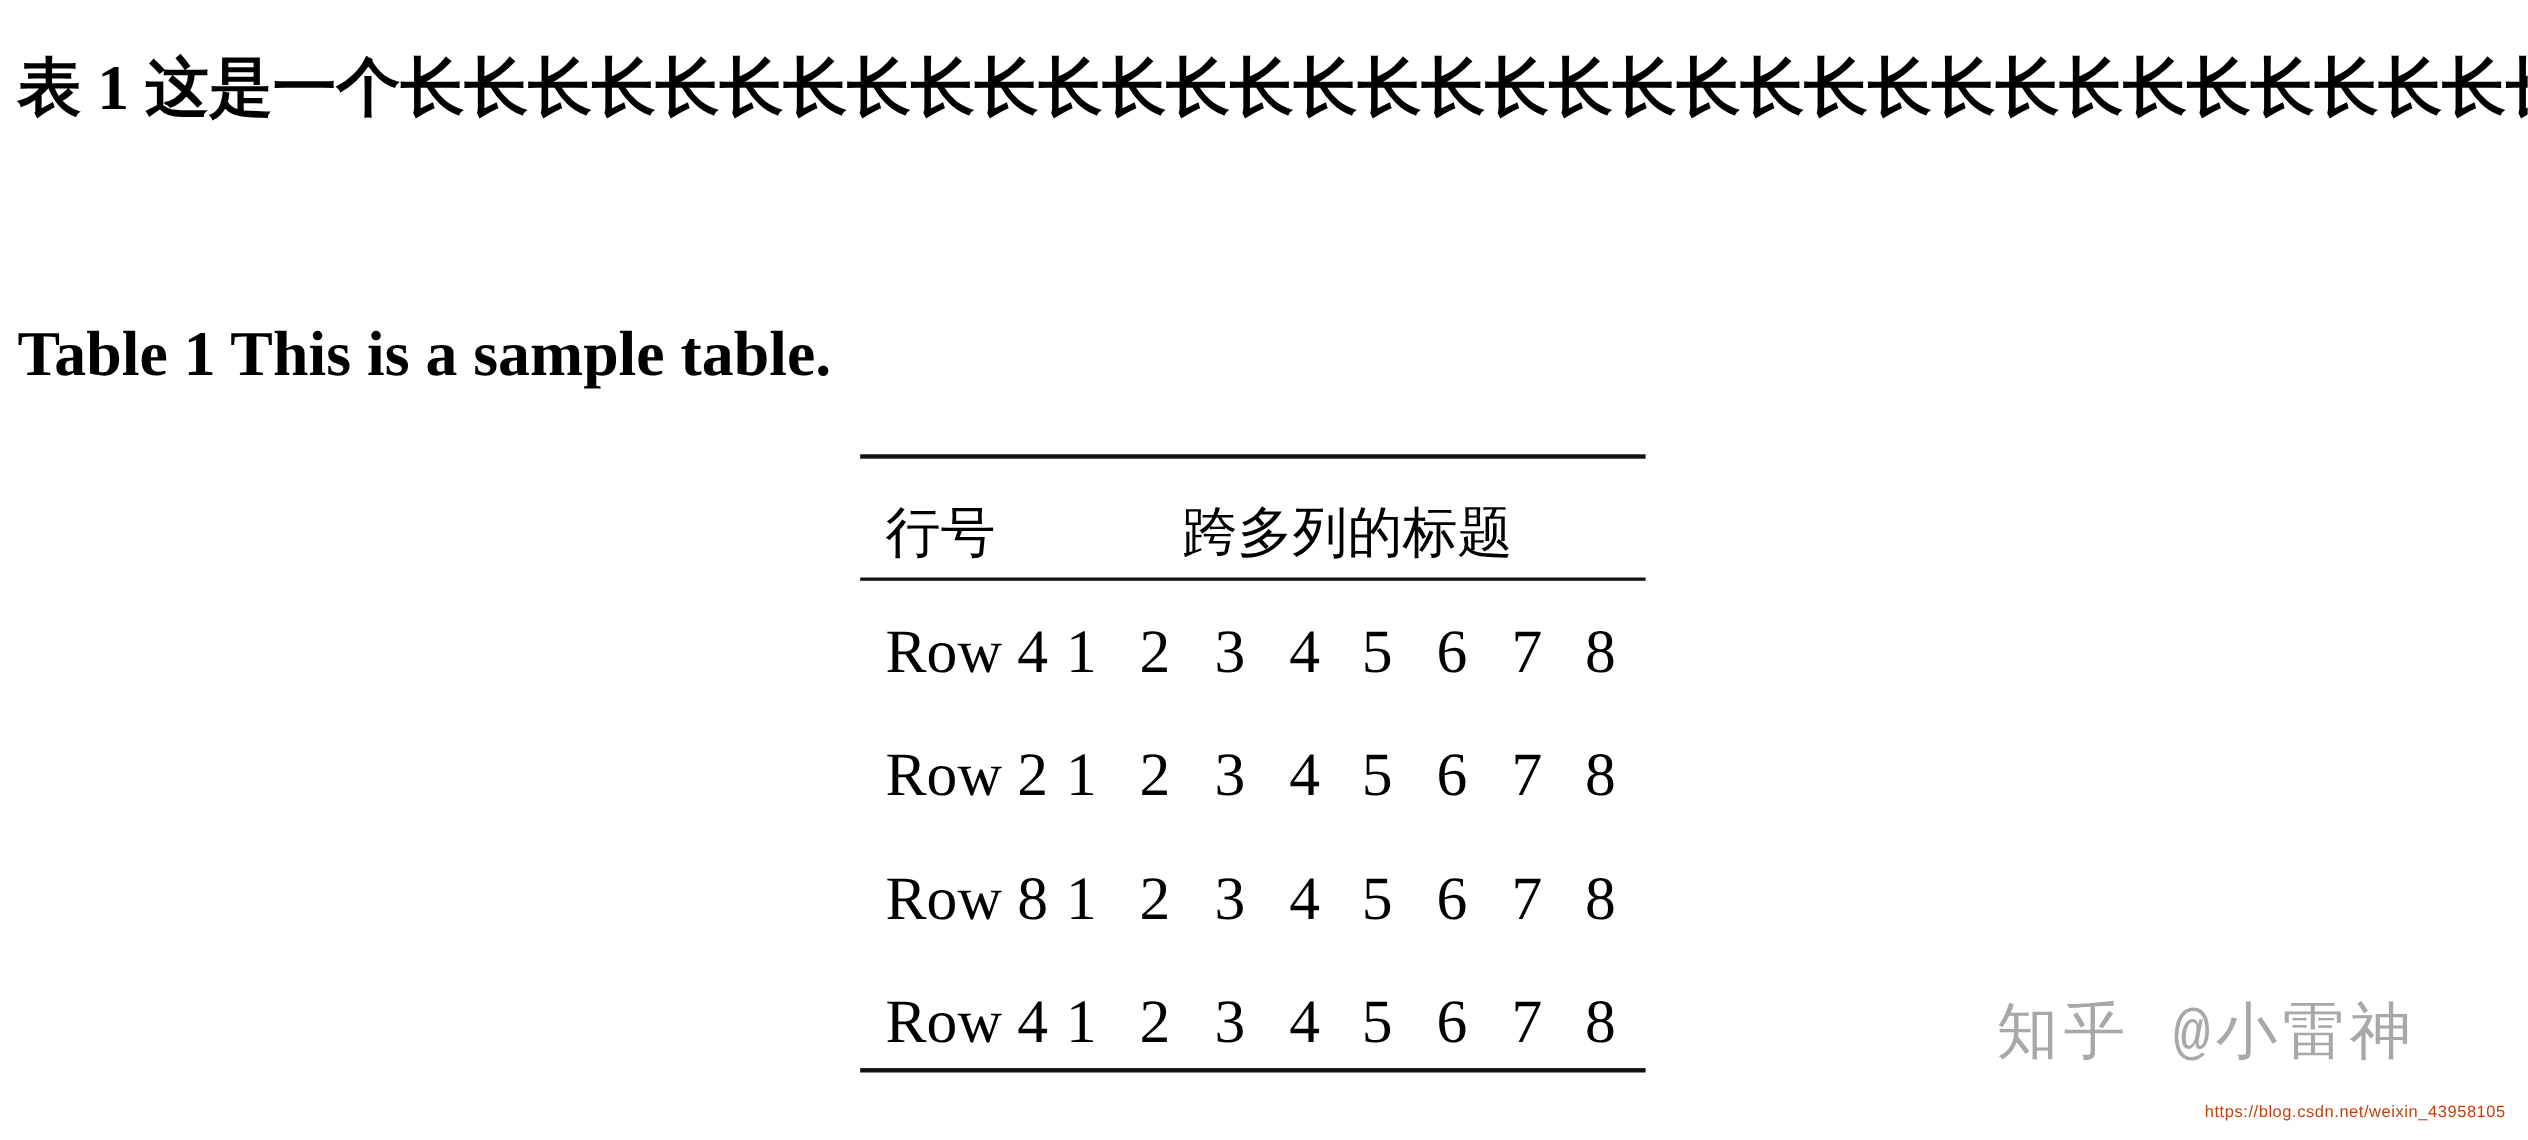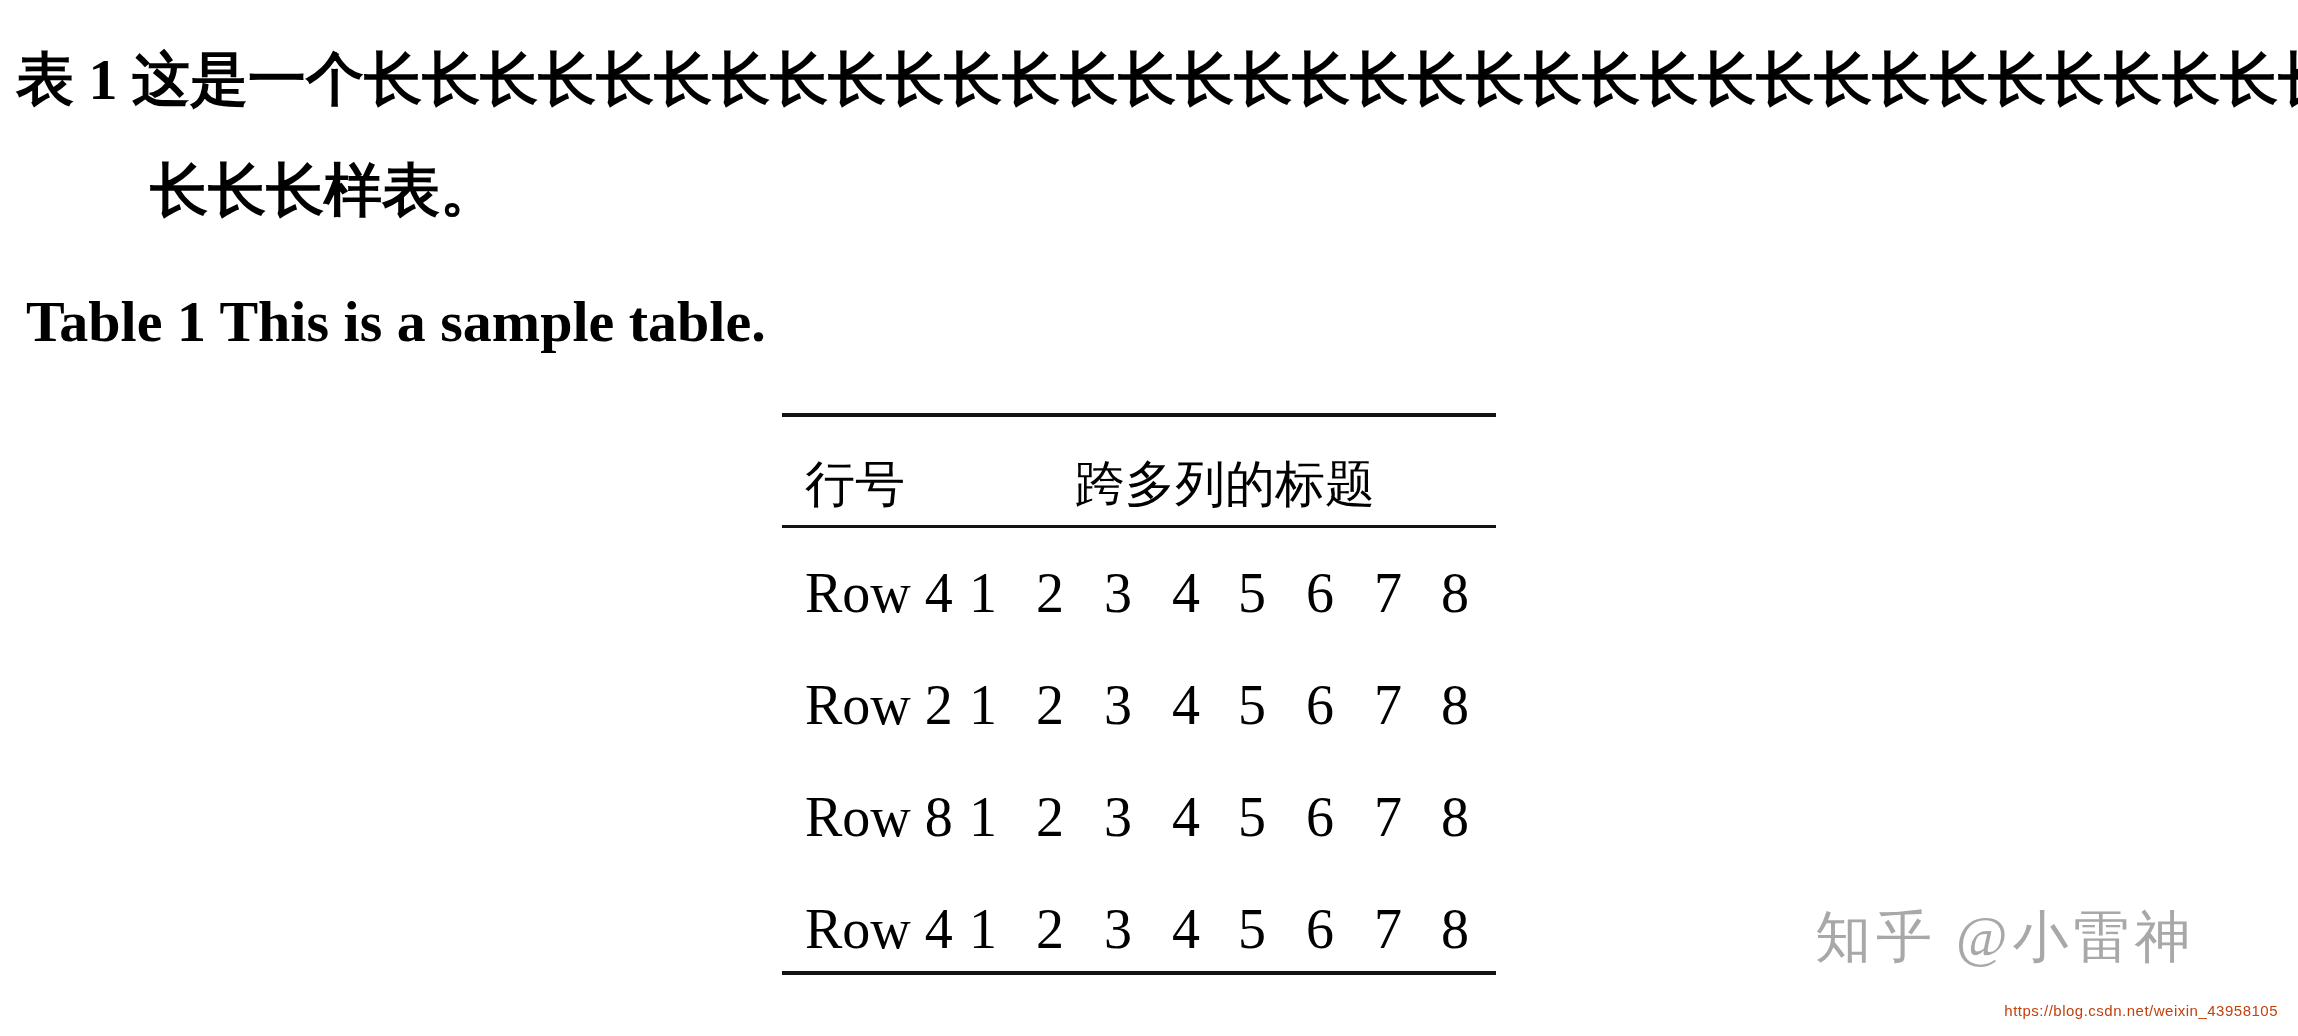--- a/index.html
+++ b/index.html
@@ -17,21 +17,21 @@
     font-weight: 700;
     font-size: 58px;
     line-height: 70px;
     white-space: nowrap;
     letter-spacing: 0;
   }
   #zh-line1 { left: 16px; top: 45px; }
   #zh-line2 { left: 150px; top: 156px; }
   .en-caption {
     position: absolute;
-    left: 26px;
+    left: 16px;
     top: 288px;
     font-weight: 700;
     font-size: 58px;
     line-height: 67px;
     white-space: nowrap;
   }
   .table-area {
     position: absolute;
     left: 782px;
     top: 413px;
@@ -65,21 +65,21 @@
     left: 0;
     width: 714px;
     height: 60px;
     line-height: 60px;
   }
   .cell { position: absolute; transform: translateX(-50%); }
   .wm-brand {
     position: absolute;
     left: 1815px;
     top: 900px;
-    font-family: Liberation Serif, serif;
+    font-family: Liberation Mono, monospace;
     font-size: 56px;
     letter-spacing: 5px;
     white-space: nowrap;
   }
   .wm-url {
     position: absolute;
     right: 20px;
     top: 1002px;
     font-family: "Liberation Sans", "DejaVu Sans", sans-serif;
     font-size: 15px;
@@ -87,21 +87,20 @@
     white-space: nowrap;
   }
 </style>
 </head>
 <body>
 
 <div class="page">
 
   <div id="zh-line1" class="zh-caption-line">表 1 这是一个长长长长长长长长长长长长长长长长长长长长长长长长长长长长长长长长长长长长长长长</div>
 
-  <div id="zh-line2" class="zh-caption-line">长长长样表。</div>
 
   <div class="en-caption">Table 1 This is a sample table.</div>
 
   <div class="table-area">
     <div class="rule rule-top" style="background: rgb(18, 18, 18);"></div>
 
     <div class="header-row">
       <span class="row-label">行号</span>
       <span class="span-label">跨多列的标题</span>
     </div>

